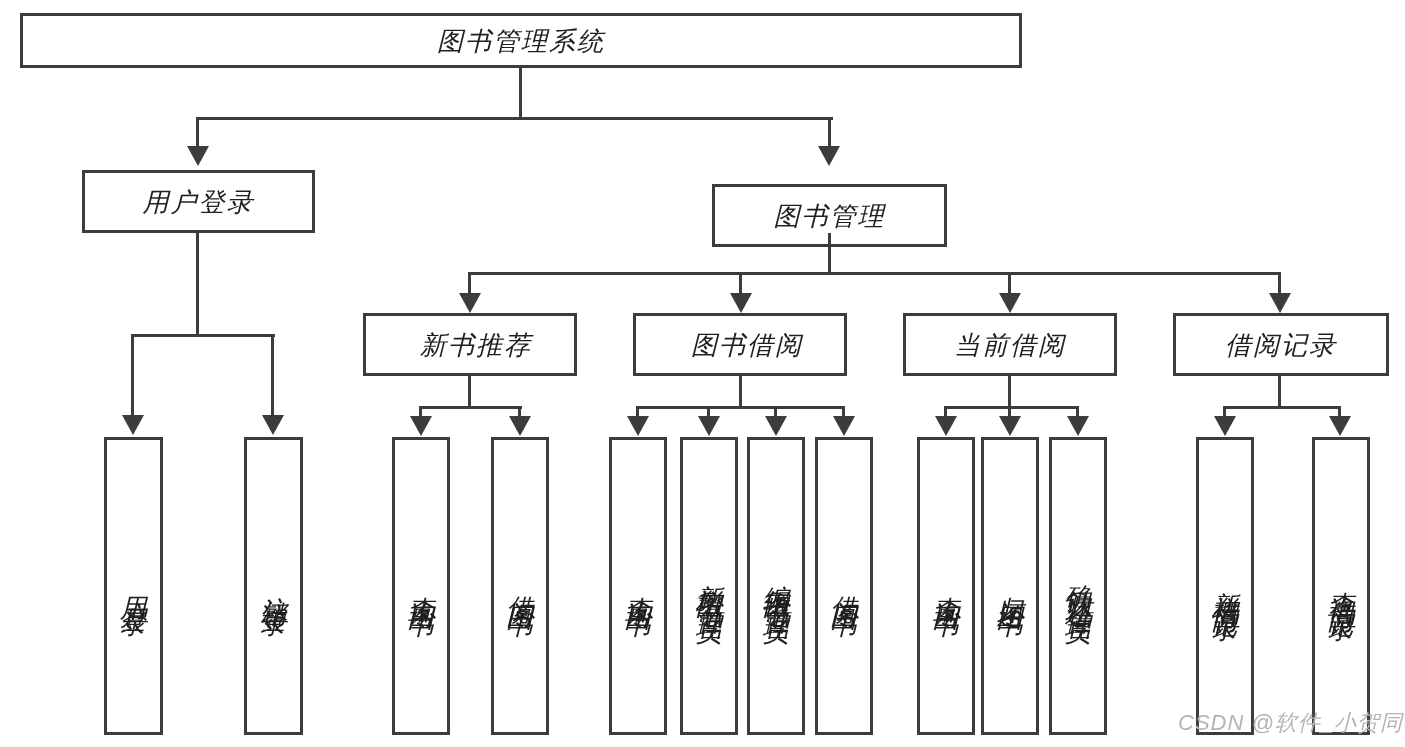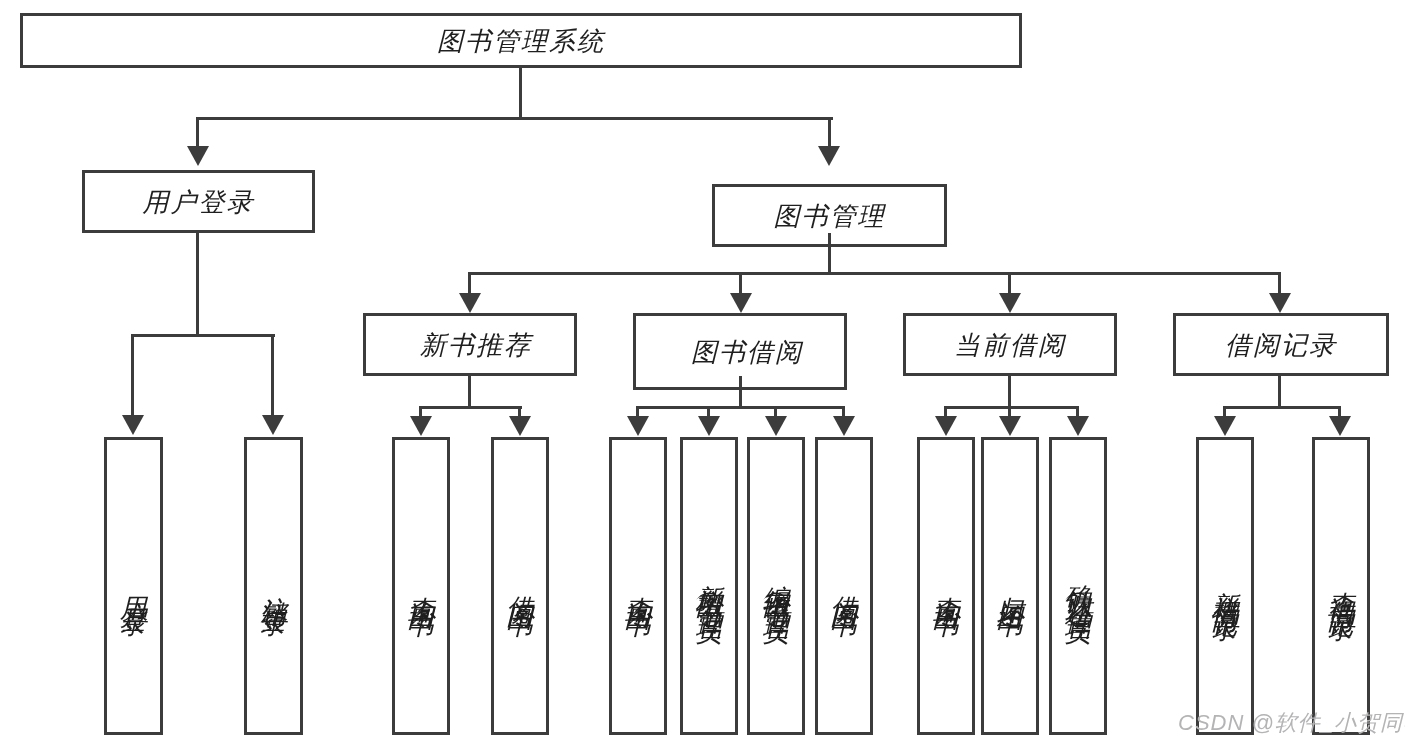--- a/index.html
+++ b/index.html
@@ -93,21 +93,21 @@
   <div class="vl" style="left:739px;top:272px;height:22px;"></div>
   <div class="ah" style="left:730px;top:293px;"></div>
   <div class="vl" style="left:1008px;top:272px;height:22px;"></div>
   <div class="ah" style="left:999px;top:293px;"></div>
   <div class="vl" style="left:1278px;top:272px;height:22px;"></div>
   <div class="ah" style="left:1269px;top:293px;"></div>
 
   <div class="node" style="left:363px;top:313px;width:214px;height:63px;padding-left:12px;">
     <span>新书推荐</span>
   </div>
-  <div class="node" style="left:633px;top:313px;width:214px;height:77px;padding-left:14px;">
+  <div class="node" style="left:633px;top:313px;width:214px;height:63px;padding-left:14px;">
     <span>图书借阅</span>
   </div>
   <div class="node" style="left:903px;top:313px;width:214px;height:63px;">
     <span>当前借阅</span>
   </div>
   <div class="node" style="left:1173px;top:313px;width:216px;height:63px;">
     <span>借阅记录</span>
   </div>
 
   <div class="vl" style="left:468px;top:376px;height:30px;"></div>

